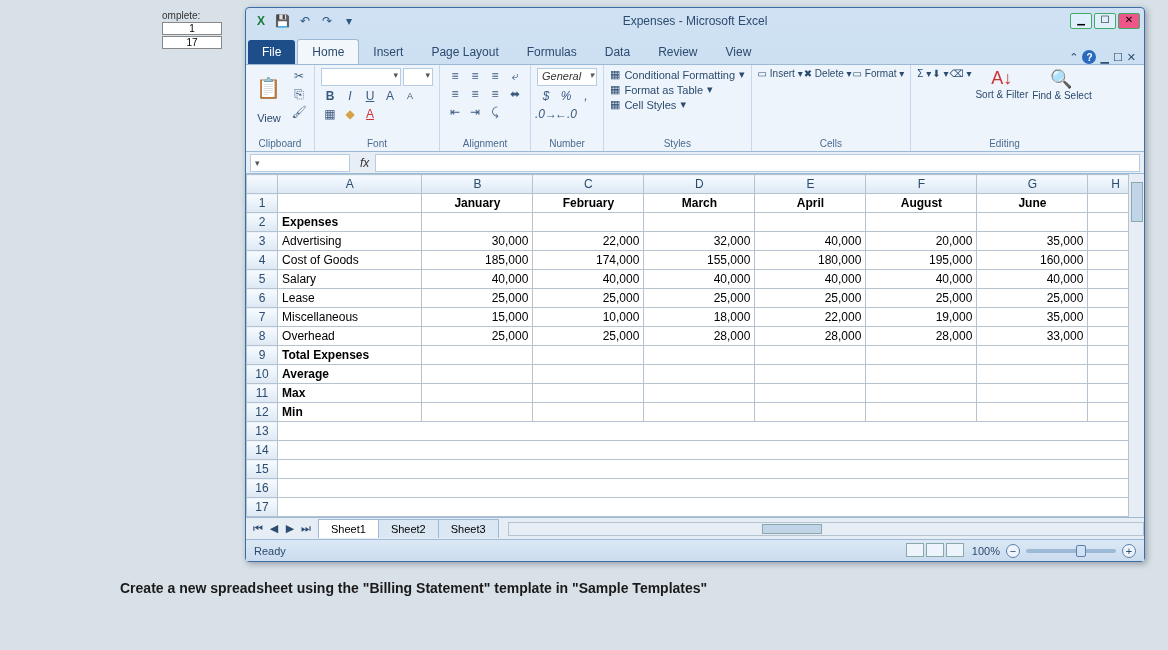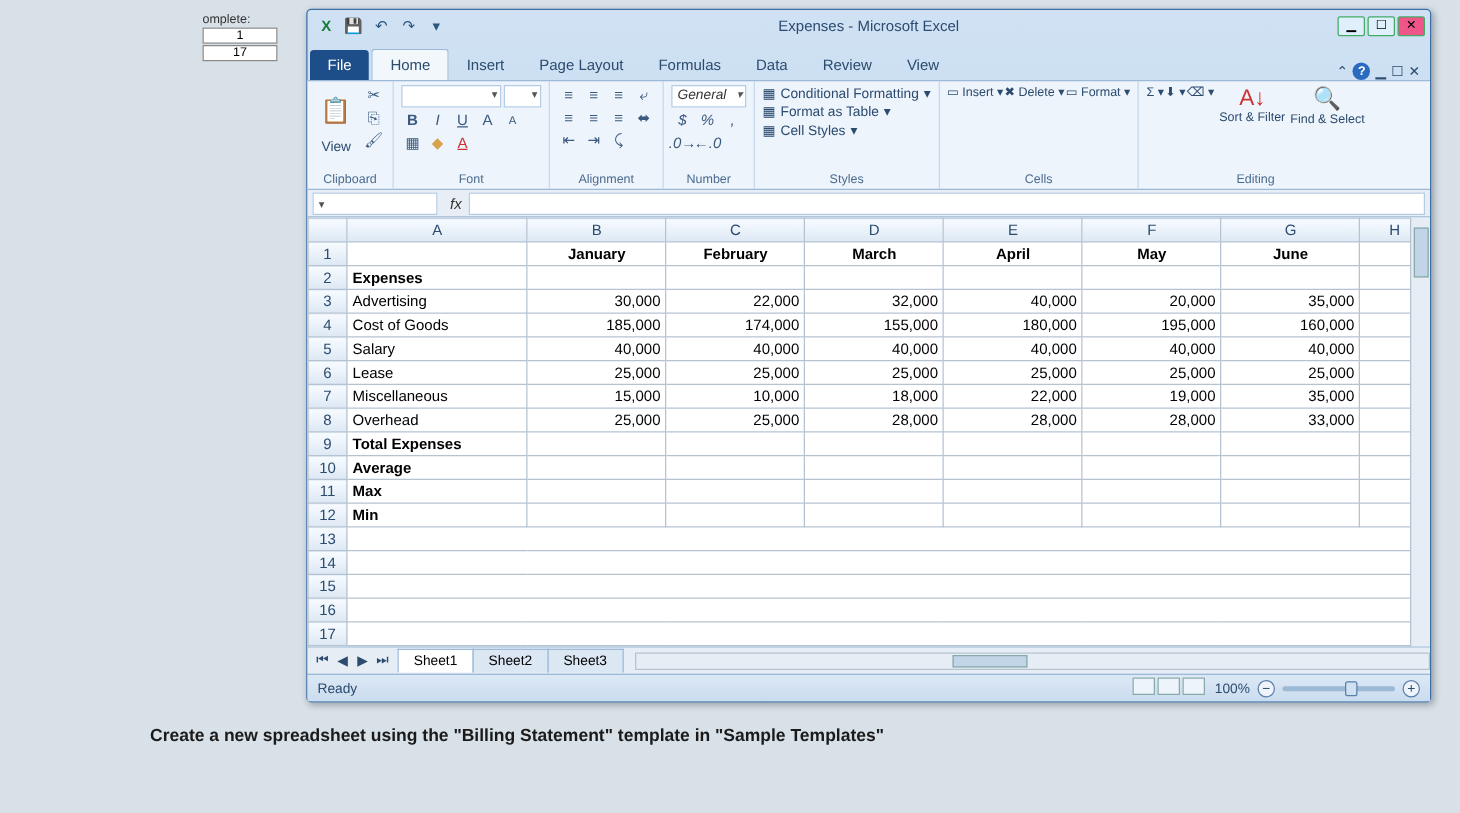--- a/index.html
+++ b/index.html
@@ -275,21 +275,21 @@
         <th class="colhdr" style="width:100px">G</th>
         <th class="colhdr" style="width:50px">H</th>
       </tr>
       <tr>
             <th class="rowhdr">1</th>
         <td class="cell"></td>
         <td class="cell monthhdr">January</td>
         <td class="cell monthhdr">February</td>
         <td class="cell monthhdr">March</td>
         <td class="cell monthhdr">April</td>
-        <td class="cell monthhdr">May</td>
+        <td class="cell monthhdr">August</td>
         <td class="cell monthhdr">June</td>
         <td class="cell"></td>
       </tr>
       <tr>
             <th class="rowhdr">2</th>
             <td class="cell bold">Expenses</td>
             <td class="cell"></td>
             <td class="cell"></td>
             <td class="cell"></td>
             <td class="cell"></td>

